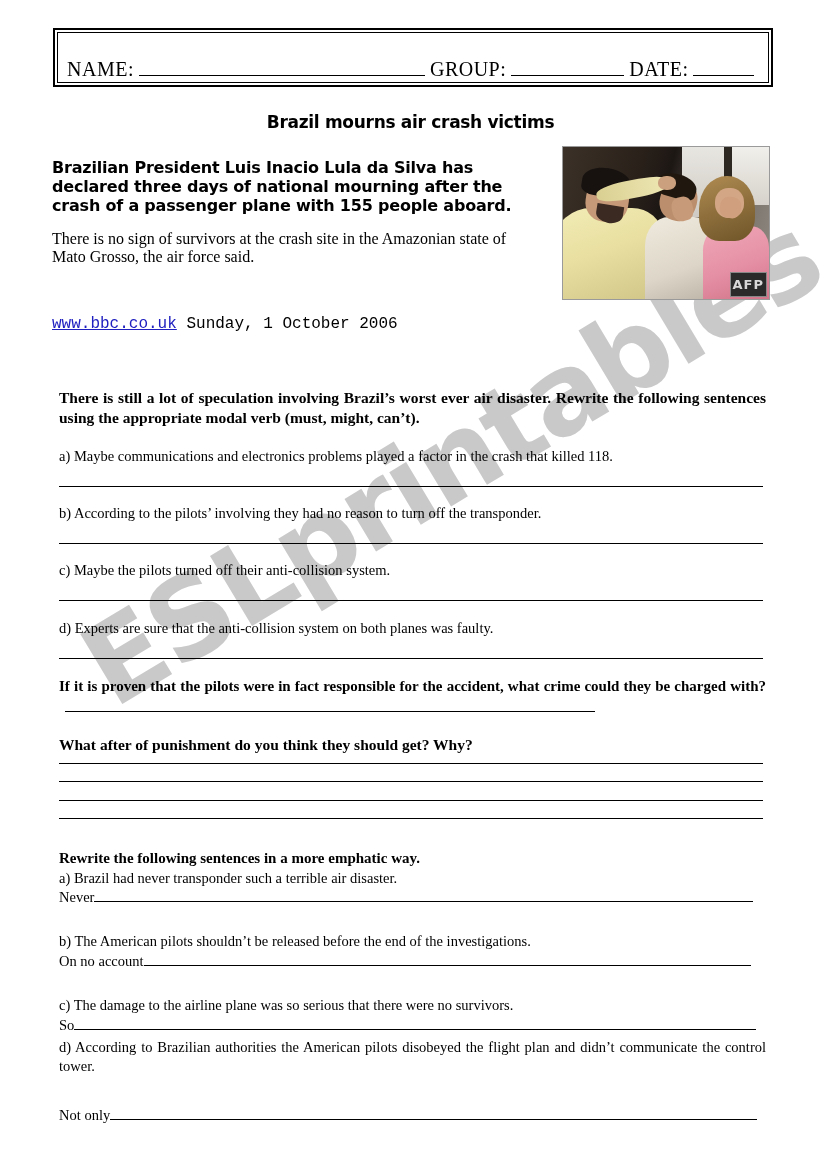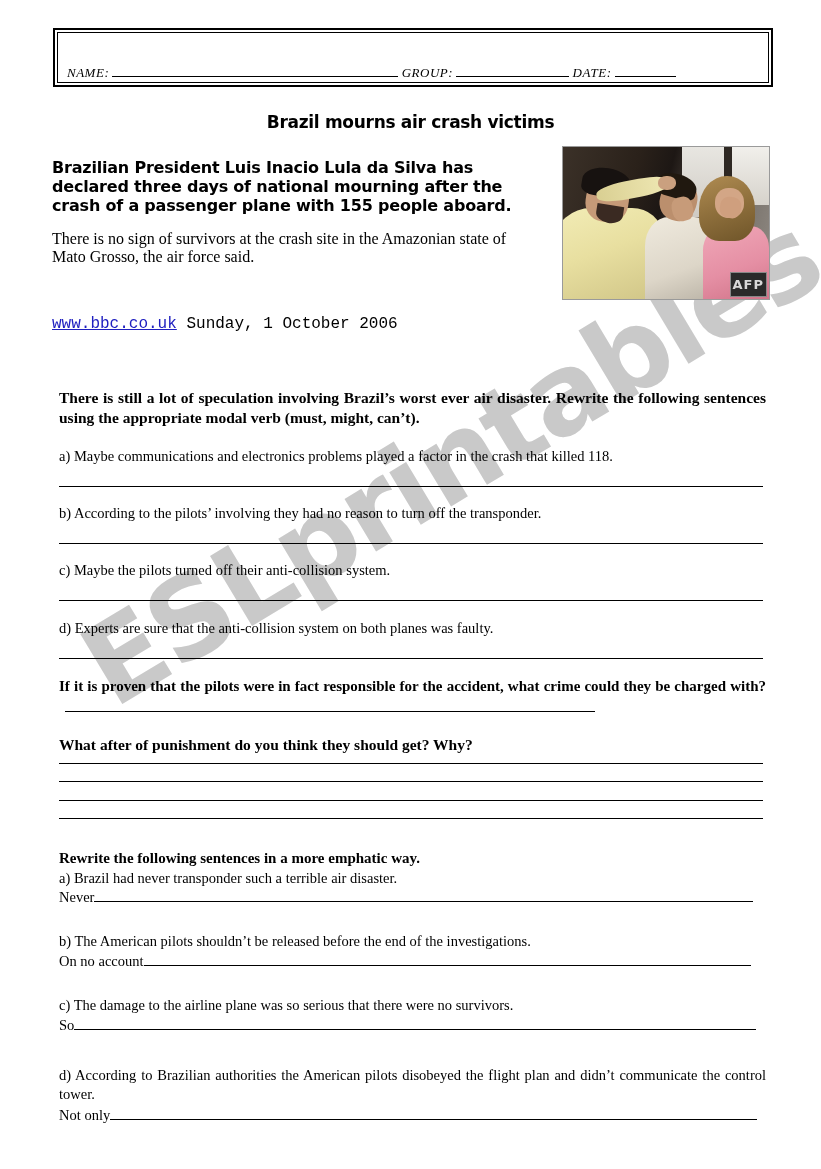--- a/index.html
+++ b/index.html
@@ -60,23 +60,22 @@
     right: 2px;
     bottom: 2px;
     border: 1px solid #000;
   }
   .name-row {
     position: absolute;
     left: 12px;
     bottom: 4px;
     right: 7px;
     font-family: "Liberation Serif", serif;
-    font-size: 13px;
+    font-size: 20px;
     white-space: nowrap;
-    font-style: italic;
   }
   .fill {
     display: inline-block;
     border-bottom: 1px solid #000;
     vertical-align: baseline;
     height: 14px;
   }
   .fill-name  { width: 286px; }
   .fill-group { width: 113px; }
   .fill-date  { width: 61px;  }
@@ -426,19 +425,19 @@
     <div class="q-item" style="top:932px">b) The American pilots shouldn’t be released before the end of the investigations.</div>
     <div class="answer-start" style="top:952px">
       <span class="lead-word">On no account</span><span class="ln" style="width:607px"></span>
     </div>
 
     <div class="q-item" style="top:996px">c) The damage to the airline plane was so serious that there were no survivors.</div>
     <div class="answer-start" style="top:1016px">
       <span class="lead-word">So</span><span class="ln" style="width:682px"></span>
     </div>
 
-    <div class="q-item" style="top:1066px; text-align:justify">d) According to Brazilian authorities the American pilots disobeyed the flight plan and didn’t communicate the control tower.</div>
+    <div class="q-item" style="top:1038px; text-align:justify">d) According to Brazilian authorities the American pilots disobeyed the flight plan and didn’t communicate the control tower.</div>
     <div class="answer-start" style="top:1106px">
       <span class="lead-word">Not only</span><span class="ln" style="width:647px"></span>
     </div>
 
   </div>
 </div>
 
 </body></html>

